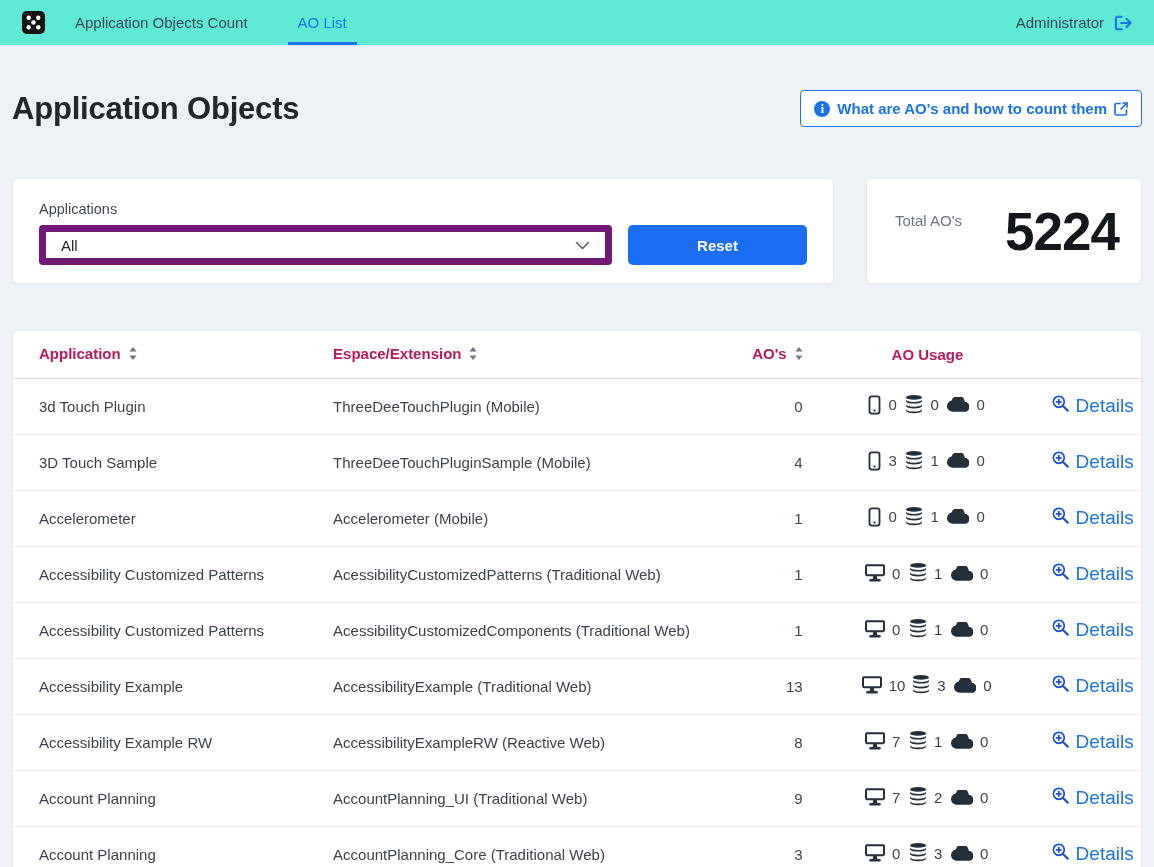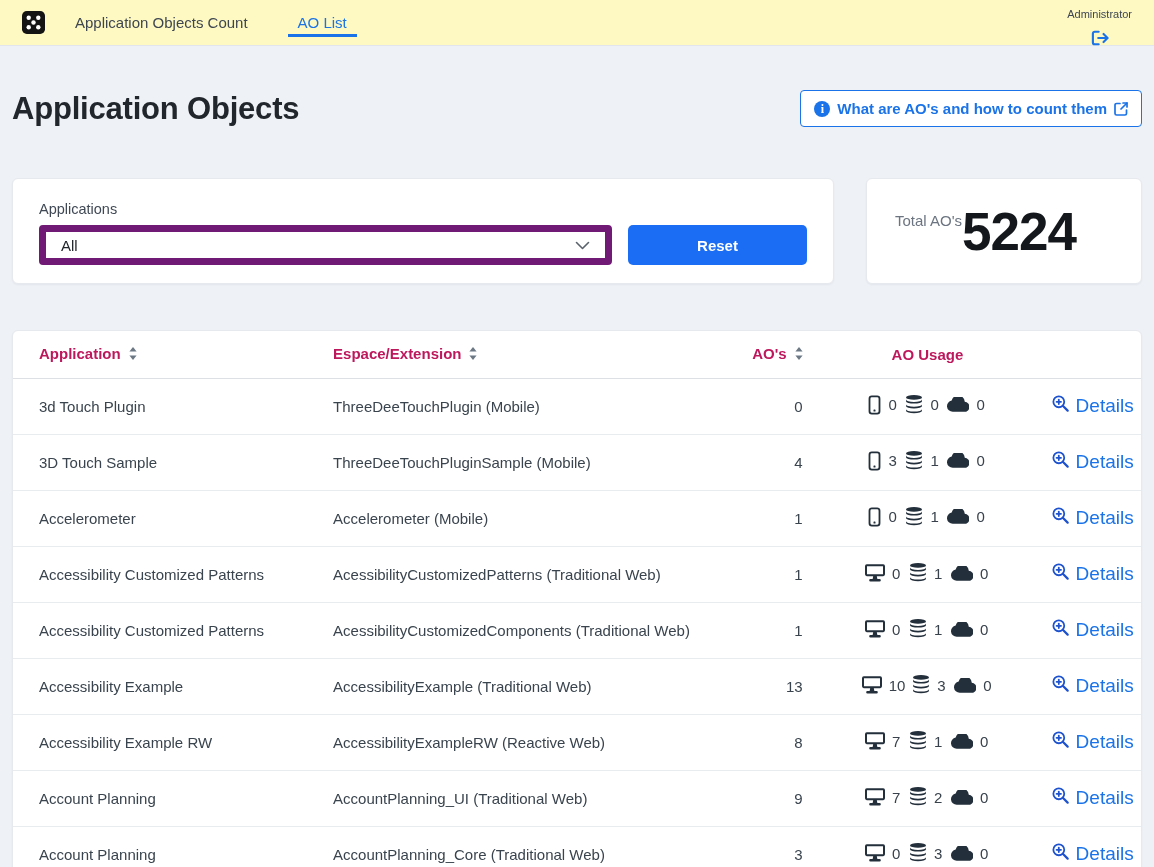--- a/index.html
+++ b/index.html
@@ -10,35 +10,35 @@
     color:#39424c;
   }
   :root{
     --accent:#1a73e8;
     --button-bg:#1b6ef3;
     --icon-dark:#232f3b;
   }
 
   
   .navbar{
-    height:46px; background:#fef9c3; border-bottom:1px solid #e2e6ec;
+    height:46px; background:#5eead4; border-bottom:1px solid #e2e6ec;
     display:flex; justify-content:space-between; align-items:stretch;
-    padding:8px 22px;
+    padding:0 22px;
     gap:39px;
   }
   .nav-left{ display:flex; align-items:stretch; gap:12px; }
   .brand{ display:flex; align-items:center; }
   .tabs{ display:flex; align-items:stretch; margin-left:8px; }
   .tab{
     display:flex; align-items:center; padding:3px 10px 0 10px; margin-right:30px;
     font-size:15px; color:#3e4650; text-decoration:none; cursor:pointer;
     border-bottom:3px solid transparent;
   }
   .tab.active{ color:var(--accent,#1a73e8); border-bottom-color:var(--accent,#1a73e8); font-weight:400; }
-  .nav-right{ display:flex; align-items:center; gap:10px; font-size:11px; color:#3e4650;flex-direction:column; }
+  .nav-right{ display:flex; align-items:center; gap:10px; font-size:15px; color:#3e4650; }
 
   
   main{ padding:0 12px; }
   .page-header{
     display:flex; justify-content:space-between; align-items:center;
     margin-top:44px; margin-bottom:51px;
   }
   h1{ font-size:31px; font-weight:700; color:#21262c; letter-spacing:-0.2px; }
   .help-btn{
     display:flex; align-items:center; gap:7px;
@@ -67,21 +67,21 @@
     display:flex; align-items:center; justify-content:space-between;
     padding:0 15px; font-size:15px; color:#20262c; cursor:pointer; background:#fff;
   }
   .reset-btn{
     width:183px; height:40px; border:none; border-radius:5px;
     background:var(--button-bg,#1b6ef3); color:#fff;
     font-family:"Liberation Sans",sans-serif; font-size:15px; font-weight:700; cursor:pointer;
   }
   .total-card{
     flex:1; height:106px; padding:26px 22px 0 28px;
-    display:flex; align-items:flex-start;
+    display:flex; justify-content:space-between; align-items:flex-start;
   }
   .total-label{ font-size:15px; color:#6b7480; margin-top:7px; }
   .total-value{ font-size:53px; font-weight:700; color:#14181c; line-height:1; letter-spacing:-1px; }
 
   
   .table-card{ margin-top:46px; overflow:hidden; }
   table{ width:100%; border-collapse:collapse; table-layout:fixed; }
   th{
     font-size:15px; font-weight:700; color:#be185d; text-align:left;
     height:47px; border-bottom:1px solid #dde1e6; white-space:nowrap;

